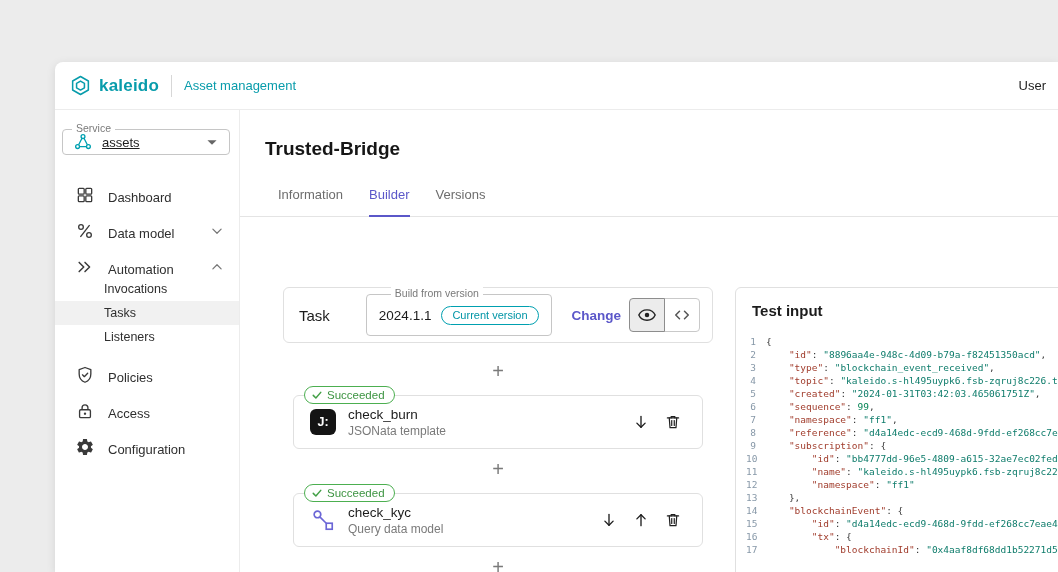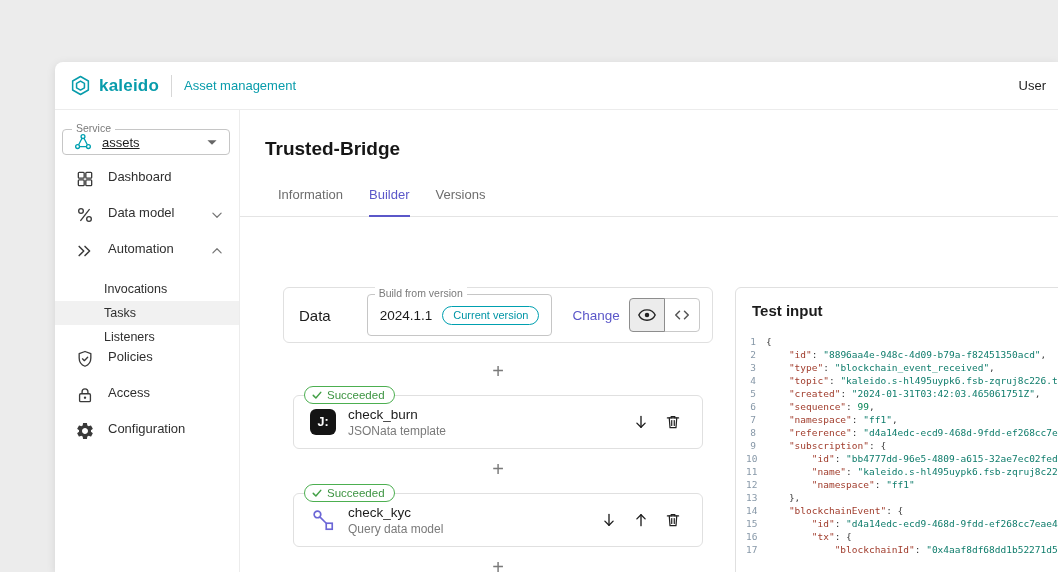--- a/index.html
+++ b/index.html
@@ -30,21 +30,21 @@
   aside { width:185px; min-width:185px; border-right:1px solid #ececec; padding-top:14px; }
   .service-box {
     position:relative; margin:5px 9px 0 7px; height:26px;
     border:1px solid #c6c6c6; border-radius:4px;
     display:flex; align-items:center; padding:0 6px 0 10px; cursor:pointer; background:#fff;
   }
   .svc-label { position:absolute; top:-8px; left:9px; background:#fff; padding:0 4px; font-size:10.5px; color:#7a7a7a; }
   .svc-value { font-size:13px; color:#1f1f1f; margin-left:9px;text-decoration:underline; }
   .caret { margin-left:auto; display:flex; }
   nav { margin-top:14px; }
-  .mi { height:36px; display:flex; align-items:flex-start; gap:13px; padding:0 12px 0 20px; font-size:13px; color:#2f2f2f; cursor:pointer; }
+  .mi { height:36px; display:flex; align-items:flex-end; gap:13px; padding:0 12px 0 20px; font-size:13px; color:#2f2f2f; cursor:pointer; }
   .mi .lbl { flex:1; }
   .sub { height:24px; display:flex; align-items:center; padding-left:49px; font-size:12.5px; color:#2f2f2f; cursor:pointer; }
   .sub.selected { background:#f1f1f1; }
   .icon20 { width:20px; height:20px; display:flex; align-items:center; justify-content:center; }
   
   main { flex:1; min-width:0; padding-top:28px; display:flex; flex-direction:column; overflow:hidden; }
   h1 { margin:0 0 0 25px; font-size:19px; font-weight:600; color:#161616; }
   .tabs { display:flex; gap:26px; margin-top:27px; padding-left:38px; border-bottom:1px solid #e4e4e4; }
   .tab { padding-bottom:13px; font-size:13px; color:#6d6d6d; cursor:pointer; }
   .tab.active { color:#5b57c9; border-bottom:2px solid #5b57c9; margin-bottom:-1px; }
@@ -53,24 +53,24 @@
   .builder-col { width:430px; min-width:430px; }
   .task-bar {
     height:56px; border:1px solid #e0e0e0; border-radius:6px; background:#fff;
     display:flex; align-items:center; padding:0 12px 0 15px;
   }
   .task-label { font-size:15px; color:#1c1c1c; margin-right:36px; }
   .fieldset {
     position:relative; height:42px; border:1px solid #c6c6c6; border-radius:4px;
     display:flex; align-items:center; gap:10px; padding:0 12px; background:#fff;
   }
-  .fs-label { position:absolute; top:-8px; left:7px; background:#fff; padding:0 4px; font-size:10.5px; color:#7a7a7a; white-space:nowrap; }
+  .fs-label { position:absolute; top:-8px; left:24px; background:#fff; padding:0 4px; font-size:10.5px; color:#7a7a7a; white-space:nowrap; }
   .version { font-size:13.5px; color:#1c1c1c; }
   .chip { border:1px solid #00a0b0; color:#0095a6; font-size:11px; padding:2.5px 10px; border-radius:12px; white-space:nowrap; }
-  .change { background:none; border:none; color:#5b57c9; font-size:13.5px; font-weight:400; margin-left:14px; cursor:pointer; font-family:inherit; }
+  .change { background:none; border:none; color:#5b57c9; font-size:13.5px; font-weight:700; margin-left:14px; cursor:pointer; font-family:inherit; }
   .toggle-group { margin-left:auto; display:flex; }
   .tg { width:36px; height:34px; display:flex; align-items:center; justify-content:center; background:#fff; border:1px solid #c9c9c9; cursor:pointer; padding:0; }
   .tg.selected { background:#ececec; border-color:#8d8d8d; z-index:1; }
   .tg:first-child { border-radius:4px 0 0 4px; }
   .tg:last-child { border-radius:0 4px 4px 0; margin-left:-1px; }
   
   .canvas { display:flex; flex-direction:column; align-items:center; padding:0 10px; }
   .plus { background:none; border:none; font-size:20px; color:#7a7a7a; height:24px; line-height:24px; cursor:pointer; padding:0 8px; font-family:inherit; }
   .plus.first { margin-top:16px; }
   .plus.mid { margin-top:8px; }
@@ -236,21 +236,21 @@
 
       <div class="tabs">
         <div class="tab">Information</div>
         <div class="tab active">Builder</div>
         <div class="tab">Versions</div>
       </div>
 
       <div class="content">
         <section class="builder-col">
           <div class="task-bar">
-            <span class="task-label">Data</span>
+            <span class="task-label">Task</span>
             <div class="fieldset">
               <span class="fs-label">Build from version</span>
               <span class="version">2024.1.1</span>
               <span class="chip">Current version</span>
             </div>
             <button class="change">Change</button>
             <div class="toggle-group">
               <button class="tg selected">
                 <span style="display:flex">
                   <svg viewBox="0 0 24 24" width="20" height="20">

